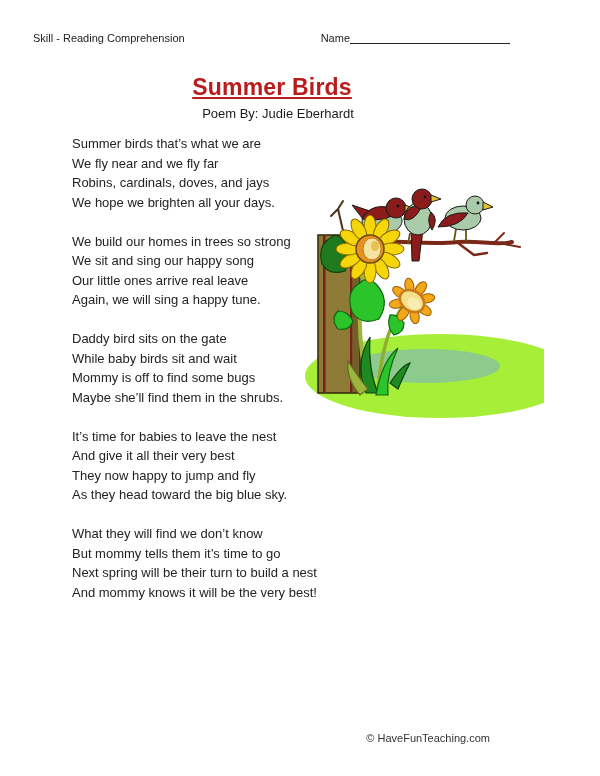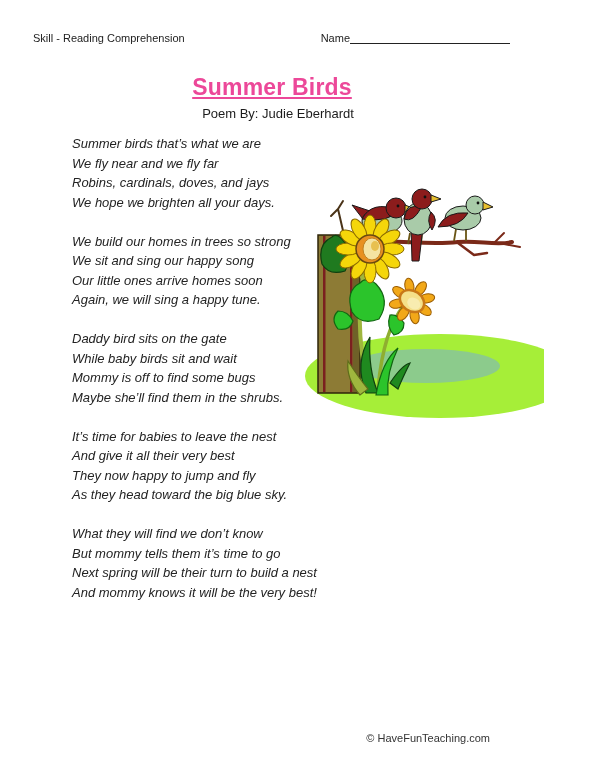--- a/index.html
+++ b/index.html
@@ -35,39 +35,39 @@
     top: 74px;
     left: 0;
     width: 100%;
     text-align: center;
   }
   .title {
     margin: 0;
     font-size: 23px;
     font-weight: bold;
     text-decoration: underline;
-    color: #ec4899;
+    color: #b91c1c;
     letter-spacing: 0.2px;
   }
   .byline {
     margin-top: 5px;
     font-size: 13px;
     color: #1c1c1c;
     padding-left: 12px;
   }
   .poem {
     position: absolute;
     left: 72px;
     top: 134px;
     font-size: 13px;
     line-height: 19.5px;
     color: #232323;
   }
   .stanza { margin: 0 0 19.5px 0; }
-  .poem-line { white-space: nowrap; font-style: italic; }
+  .poem-line { white-space: nowrap; }
   .illustration {
     position: absolute;
     left: 298px;
     top: 183px;
     width: 282px;
     height: 240px;
   }
   .footer {
     position: absolute;
     right: 54px;
@@ -97,21 +97,21 @@
   <div class="poem">
     <div class="stanza">
       <div class="poem-line">Summer birds that’s what we are</div>
       <div class="poem-line">We fly near and we fly far</div>
       <div class="poem-line">Robins, cardinals, doves, and jays</div>
       <div class="poem-line">We hope we brighten all your days.</div>
     </div>
     <div class="stanza">
       <div class="poem-line">We build our homes in trees so strong</div>
       <div class="poem-line">We sit and sing our happy song</div>
-      <div class="poem-line">Our little ones arrive homes soon</div>
+      <div class="poem-line">Our little ones arrive real leave</div>
       <div class="poem-line">Again, we will sing a happy tune.</div>
     </div>
     <div class="stanza">
       <div class="poem-line">Daddy bird sits on the gate</div>
       <div class="poem-line">While baby birds sit and wait</div>
       <div class="poem-line">Mommy is off to find some bugs</div>
       <div class="poem-line">Maybe she’ll find them in the shrubs.</div>
     </div>
     <div class="stanza">
       <div class="poem-line">It’s time for babies to leave the nest</div>

